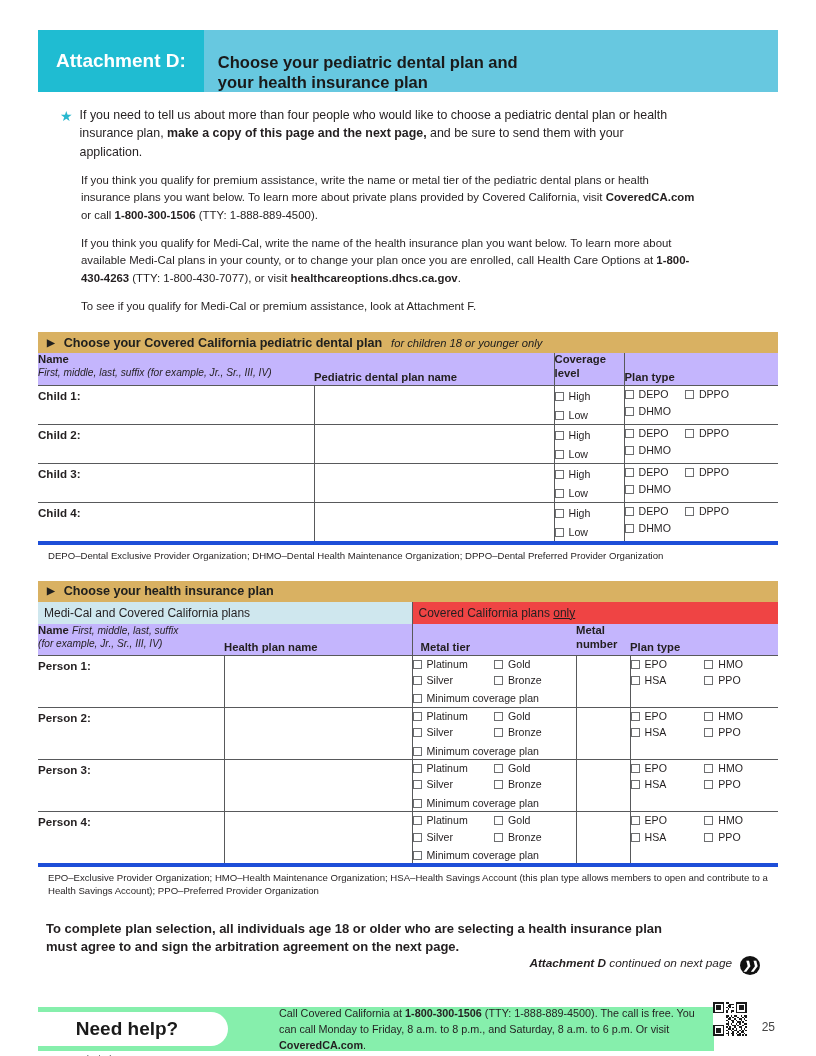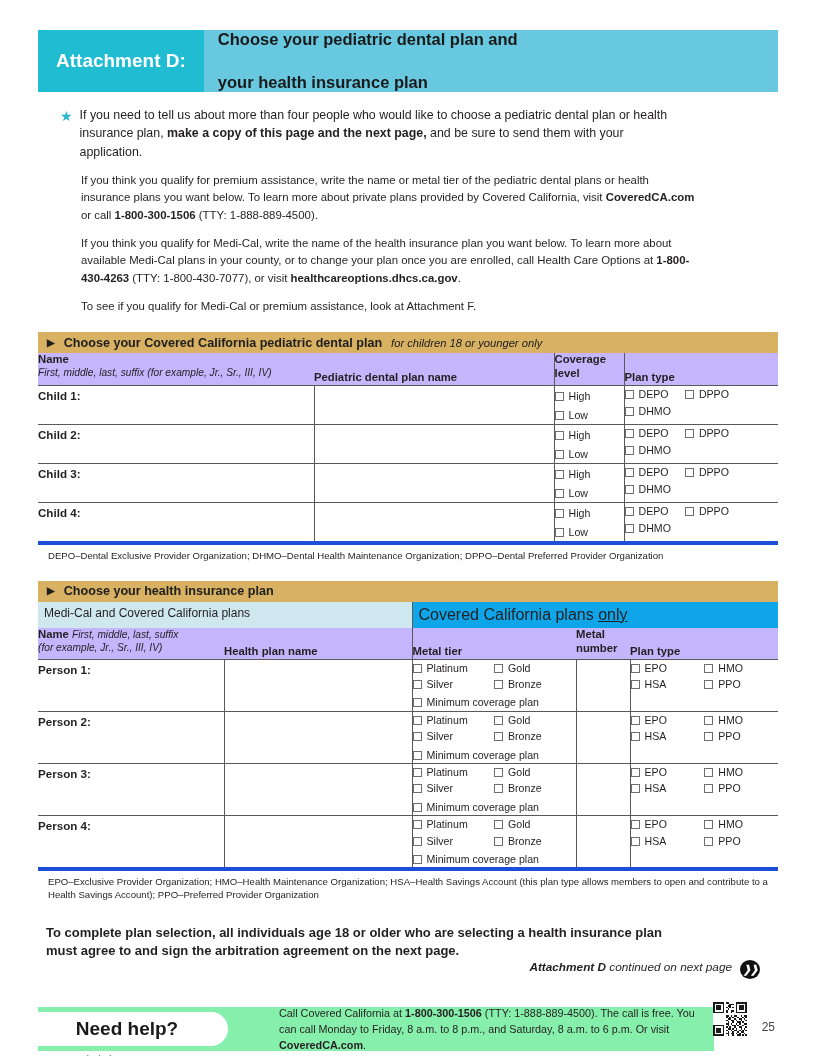--- a/index.html
+++ b/index.html
@@ -13,21 +13,21 @@
   .page { position:relative; width:816px; height:1056px; box-sizing:border-box; padding:0 38px; }
 
   
   .titlebar { display:flex; align-items:stretch; margin-top:30px; height:62px; }
   .title-left {
     background:#1fbcd2; color:#ffffff; font-weight:bold; font-size:19px;
     display:flex; align-items:center; padding:0 18px; white-space:nowrap;
   }
   .title-right {
     background:#67c8e0; color:#1a1a1a; flex:1; display:flex; flex-direction:column;
-    justify-content:space-between; padding:0 14px; font-weight:bold; font-size:16.5px; line-height:1.18;
+    justify-content:flex-end; padding:0 14px; font-weight:bold; font-size:16.5px; line-height:1.18;
   }
 
   
   .intro { margin-top:14px; padding-left:22px; }
   .star-row { display:flex; gap:7px; align-items:flex-start; }
   .star { color:#29b8cf; font-size:14px; line-height:1.45; flex:0 0 auto; }
   .star-text { font-size:12.4px; line-height:1.48; max-width:610px; }
   .para { font-size:11.4px; line-height:1.52; margin-top:11px; padding-left:21px; max-width:620px; }
   b { font-weight:bold; }
 
@@ -219,31 +219,31 @@
         <col style="width:186px">
         <col style="width:188px">
         <col style="width:164px">
         <col style="width:54px">
         <col style="width:148px">
       </colgroup>
 
     <tbody>
         <tr>
       <td colspan="2" style="background:#cfe7ee; font-size:12px; padding:4px 6px 4px 6px;">Medi-Cal and Covered California plans</td>
-      <td colspan="3" class="vl" style="background:#0ea5e9; font-size:16px; padding:4px 6px 4px 6px;"><span>Covered California plans </span><u>only</u></td>
+      <td colspan="3" class="vl" style="background:#ef4444; font-size:12px; padding:4px 6px 4px 6px;"><span>Covered California plans </span><u>only</u></td>
     </tr>
 
     <tr class="hdr">
       <td>
         <span>Name</span>
         <span class="inl">First, middle, last, suffix</span>
         <span class="it">(for example, Jr., Sr., III, IV)</span>
       </td>
       <td style="padding-top:17px;">Health plan name</td>
-      <td class="vl" style="padding-top:17px;">Metal tier</td>
+      <td class="vl" style="padding-top:17px;padding-left:8px;">Metal tier</td>
       <td>
         <span>Metal</span><br>
         <span>number</span>
       </td>
       <td style="padding-top:17px;">Plan type</td>
     </tr>
 
     <tr class="rowline">
       <td class="cellpad" style="height:50px;">
         <span class="pname">Person 1:</span>

